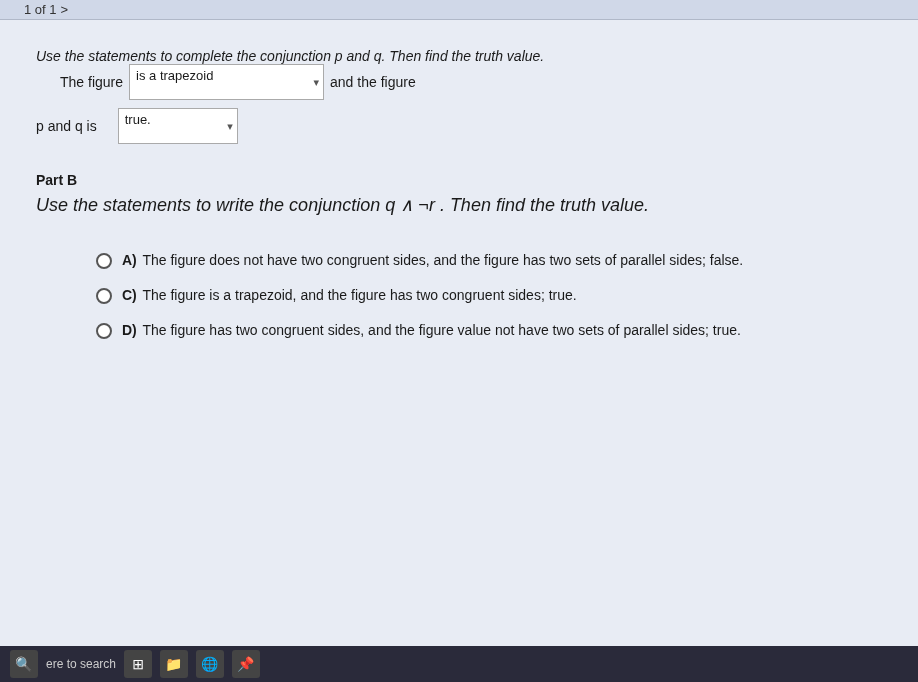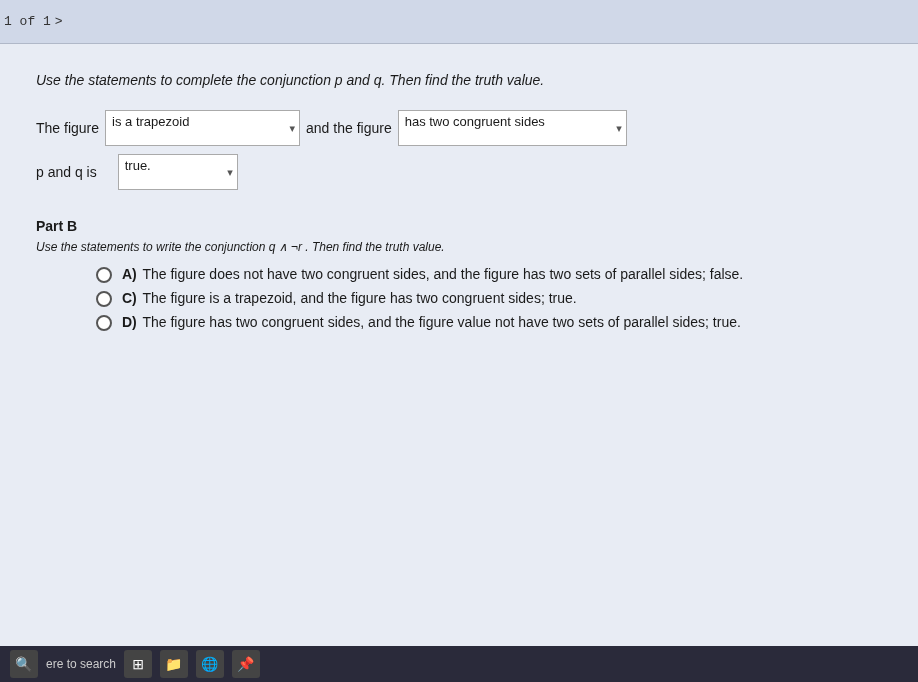--- a/index.html
+++ b/index.html
@@ -10,26 +10,25 @@
       font-size: 14px;
       color: #1a1a1a;
       width: 918px;
       height: 682px;
       overflow: hidden;
       position: relative;
     }
 
     .top-bar {
       background: #d0d8e8;
-      height: 44px;
-      display: flex;
-      align-items: center;
-      padding: 0 4px;
+      height: 20px;
+      display: flex;
+      align-items: center;
+      padding: 0 24px;
       border-bottom: 1px solid #b0b8c8;
-      font-family: Liberation Mono, monospace;
     }
 
     .top-bar-text {
       font-size: 13px;
       color: #333;
     }
 
     .top-bar-arrow {
       margin-left: 4px;
       font-size: 13px;
@@ -39,31 +38,31 @@
     .main-content {
       background: #e8ecf4;
       margin: 0;
       padding: 28px 36px 28px 36px;
       min-height: 640px;
     }
 
     .question-instruction {
       font-size: 14px;
       color: #1a1a1a;
-      margin-bottom: 22px;
       font-style: italic;
     }
 
     .part-a-row {
       display: flex;
       align-items: center;
       flex-wrap: wrap;
       gap: 6px;
       margin-bottom: 8px;
       font-size: 14px;
+      margin-left: 24px;
     }
 
     .part-a-row2 {
       display: flex;
       align-items: center;
       flex-wrap: wrap;
       gap: 21px;
       margin-bottom: 28px;
       font-size: 14px;
     }
@@ -106,30 +105,30 @@
       margin-top: 10px;
     }
 
     .part-b-title {
       font-weight: bold;
       font-size: 14px;
       margin-bottom: 6px;
     }
 
     .part-b-instruction {
-      font-size: 12px;
-      color: #1a1a1a;
-      margin-bottom: 12px;
+      font-size: 18px;
+      color: #1a1a1a;
+      margin-bottom: 36px;
       font-style: italic;
     }
 
     .options-list {
       display: flex;
       flex-direction: column;
-      gap: 7px;
+      gap: 18px;
       padding-left: 60px;
     }
 
     .option-item {
       display: flex;
       align-items: flex-start;
       gap: 10px;
       font-size: 14px;
       color: #1a1a1a;
     }
@@ -197,28 +196,20 @@
     <span class="inline-label">The figure</span>
     <div class="select-wrapper">
       <select class="dropdown-select">
         <option>is a trapezoid</option>
         <option>has two congruent sides</option>
         <option>has two sets of parallel sides</option>
         <option>is not a trapezoid</option>
       </select>
     </div>
     <span class="inline-label">and the figure</span>
-    <div class="select-wrapper">
-      <select class="dropdown-select">
-        <option>has two congruent sides</option>
-        <option>is a trapezoid</option>
-        <option>has two sets of parallel sides</option>
-        <option>does not have two congruent sides</option>
-      </select>
-    </div>
   </div>
 
   <div class="part-a-row2">
     <span class="inline-label">p and q is</span>
     <div class="select-wrapper">
       <select class="dropdown-select">
         <option>true.</option>
         <option>false.</option>
       </select>
     </div>

